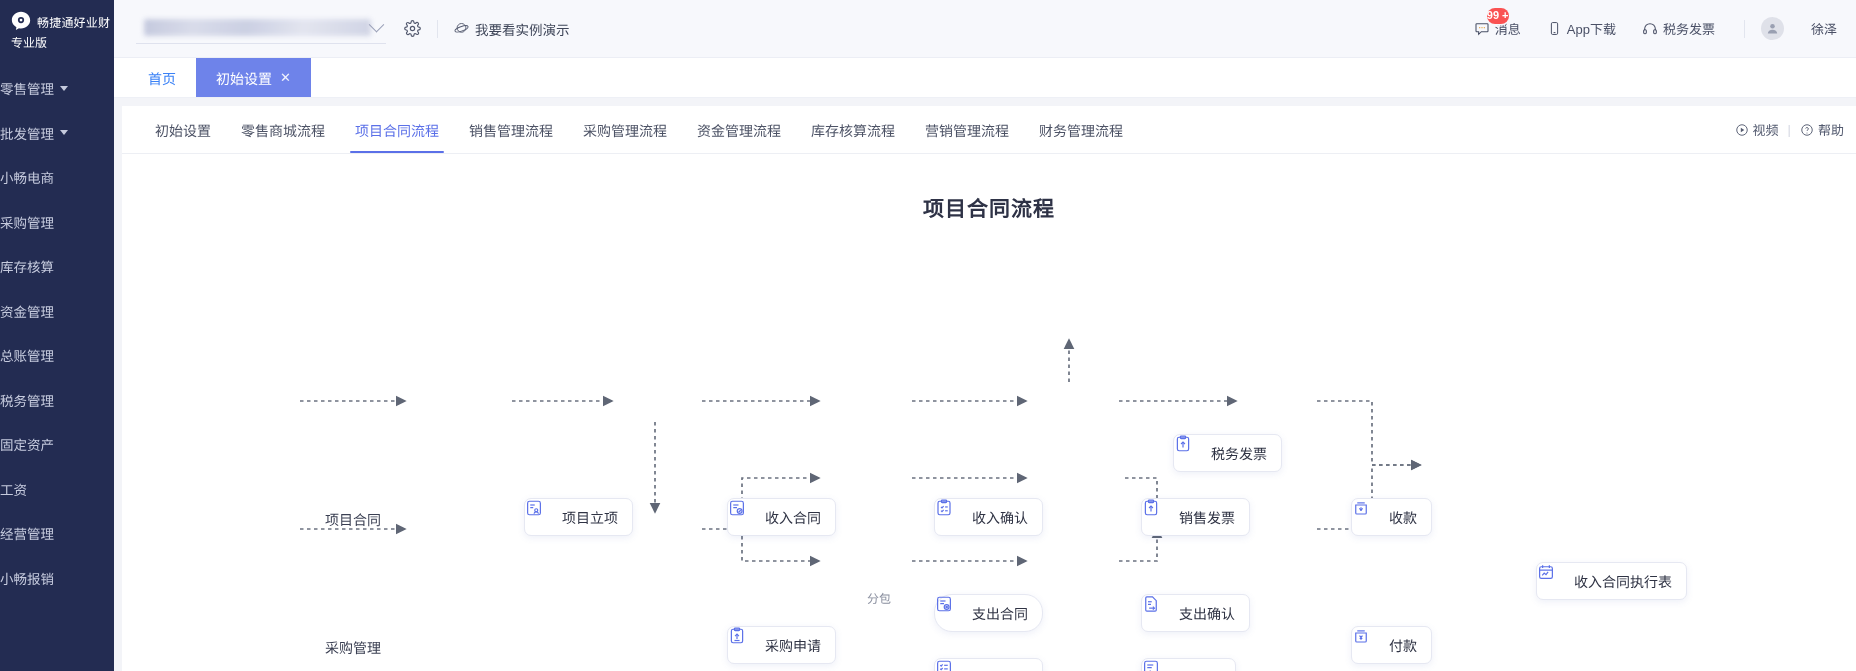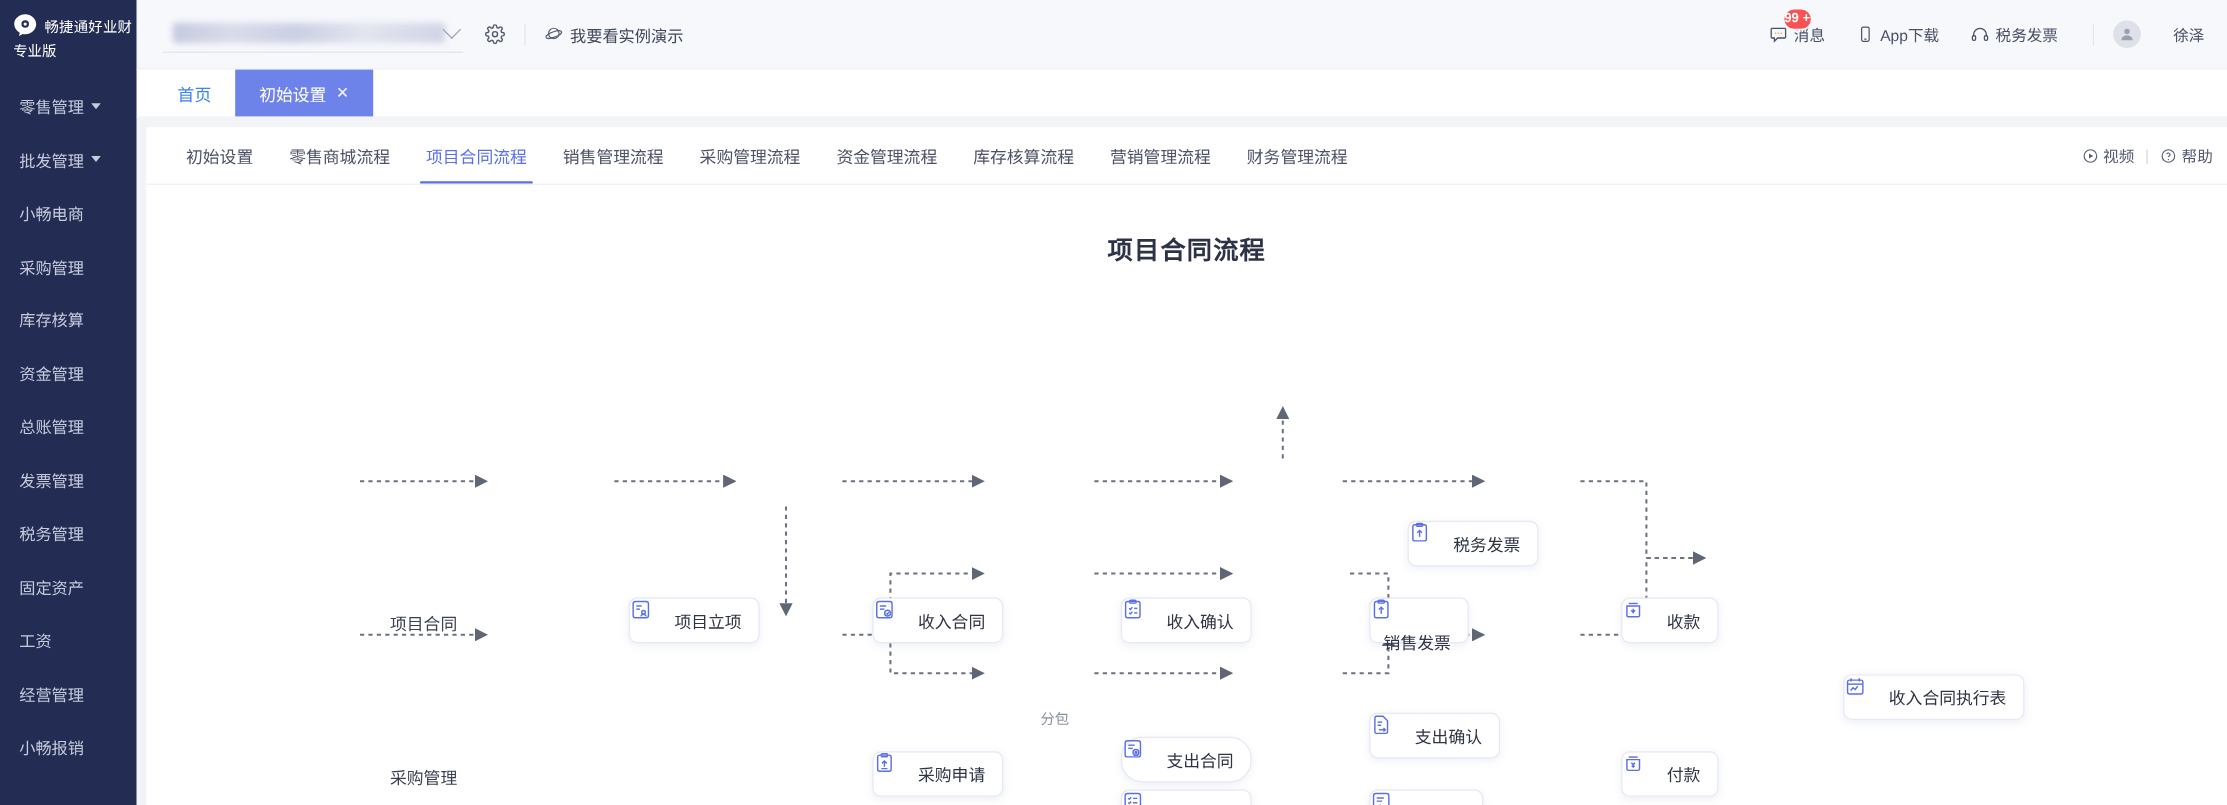--- a/index.html
+++ b/index.html
@@ -25,21 +25,21 @@
   .brand-logo { width: 22px; height: 22px; flex: 0 0 22px; }
   .brand-name {
     font-size: 12px; color: #ffffff; letter-spacing: .2px;
     white-space: nowrap; overflow: hidden;
   }
   .brand-sub { font-size: 12px; color: #ffffff; margin-top: 1px; padding-left: 1px; }
 
   .nav { display: flex; flex-direction: column; padding-top: 8px; }
   .nav-item {
     height: 44.5px; display: flex; align-items: center;
-    padding-left: 16px; font-size: 13.5px; color: #c5cadd;
+    font-size: 13.5px; color: #c5cadd;
     cursor: pointer; white-space: nowrap; gap: 6px;
   }
   .caret {
     width: 0; height: 0; border-left: 4.5px solid transparent;
     border-right: 4.5px solid transparent; border-top: 5.5px solid #c5cadd;
     display: inline-block;
   }
 
   
   .main { flex: 1; display: flex; flex-direction: column; min-width: 0; background:#fff; }
@@ -194,23 +194,20 @@
         <span>采购管理</span>
       </div>
       <div class="nav-item">
         <span>库存核算</span>
       </div>
       <div class="nav-item">
         <span>资金管理</span>
       </div>
       <div class="nav-item">
         <span>总账管理</span>
-      </div>
-      <div class="nav-item">
-        <span>发票管理</span>
       </div>
       <div class="nav-item">
         <span>税务管理</span>
       </div>
       <div class="nav-item">
         <span>固定资产</span>
       </div>
       <div class="nav-item">
         <span>工资</span>
       </div>
@@ -443,21 +440,21 @@
                 <svg viewBox="0 0 24 24" width="18" height="18" fill="none" stroke="#5b70e8" stroke-width="1.6">
                   <rect x="4.5" y="3" width="15" height="18" rx="2.2"></rect>
                   <rect x="8.5" y="1.6" width="7" height="3.2" rx="1.1"></rect>
                   <path d="M12 16.5V9.5"></path>
                     <path d="M9.4 12l2.6-2.6 2.6 2.6"></path>
                 </svg>
               </span>
               <span>税务发票</span>
             </div>
 
-            <div class="node" style="left:1019px; top:344px;flex-direction:column;">
+            <div class="node" style="left:1019px; top:344px;">
               <span class="ico">
                 <svg viewBox="0 0 24 24" width="18" height="18" fill="none" stroke="#5b70e8" stroke-width="1.6">
                   <rect x="4.5" y="3" width="15" height="18" rx="2.2"></rect>
                   <rect x="8.5" y="1.6" width="7" height="3.2" rx="1.1"></rect>
                   <path d="M12 16.5V9.5"></path>
                     <path d="M9.4 12l2.6-2.6 2.6 2.6"></path>
                 </svg>
               </span>
               <span>销售发票</span>
             </div>
@@ -493,21 +490,21 @@
                   <rect x="4.5" y="3" width="15" height="18" rx="2.2"></rect>
                   <rect x="8.5" y="1.6" width="7" height="3.2" rx="1.1"></rect>
                   <path d="M12 9.5V16"></path>
                     <path d="M9.4 12.2L12 9.6l2.6 2.6"></path>
                     <line x1="8.6" y1="18" x2="15.4" y2="18"></line>
                 </svg>
               </span>
               <span>采购申请</span>
             </div>
 
-            <div class="node" style="left:812px; top:460px;border-radius:18px;">
+            <div class="node" style="left:812px; top:440px;border-radius:18px;">
               <span class="ico">
                 <svg viewBox="0 0 24 24" width="18" height="18" fill="none" stroke="#5b70e8" stroke-width="1.6">
                   <rect x="3.5" y="3" width="17" height="18" rx="2.5"></rect>
                   <line x1="7" y1="8" x2="14" y2="8"></line>
                     <line x1="7" y1="11.5" x2="12" y2="11.5"></line>
                   <circle cx="15.5" cy="16" r="3.2"></circle>
                     <circle cx="15.5" cy="16" r="1"></circle>
                 </svg>
               </span>
               <span>支出合同</span>

